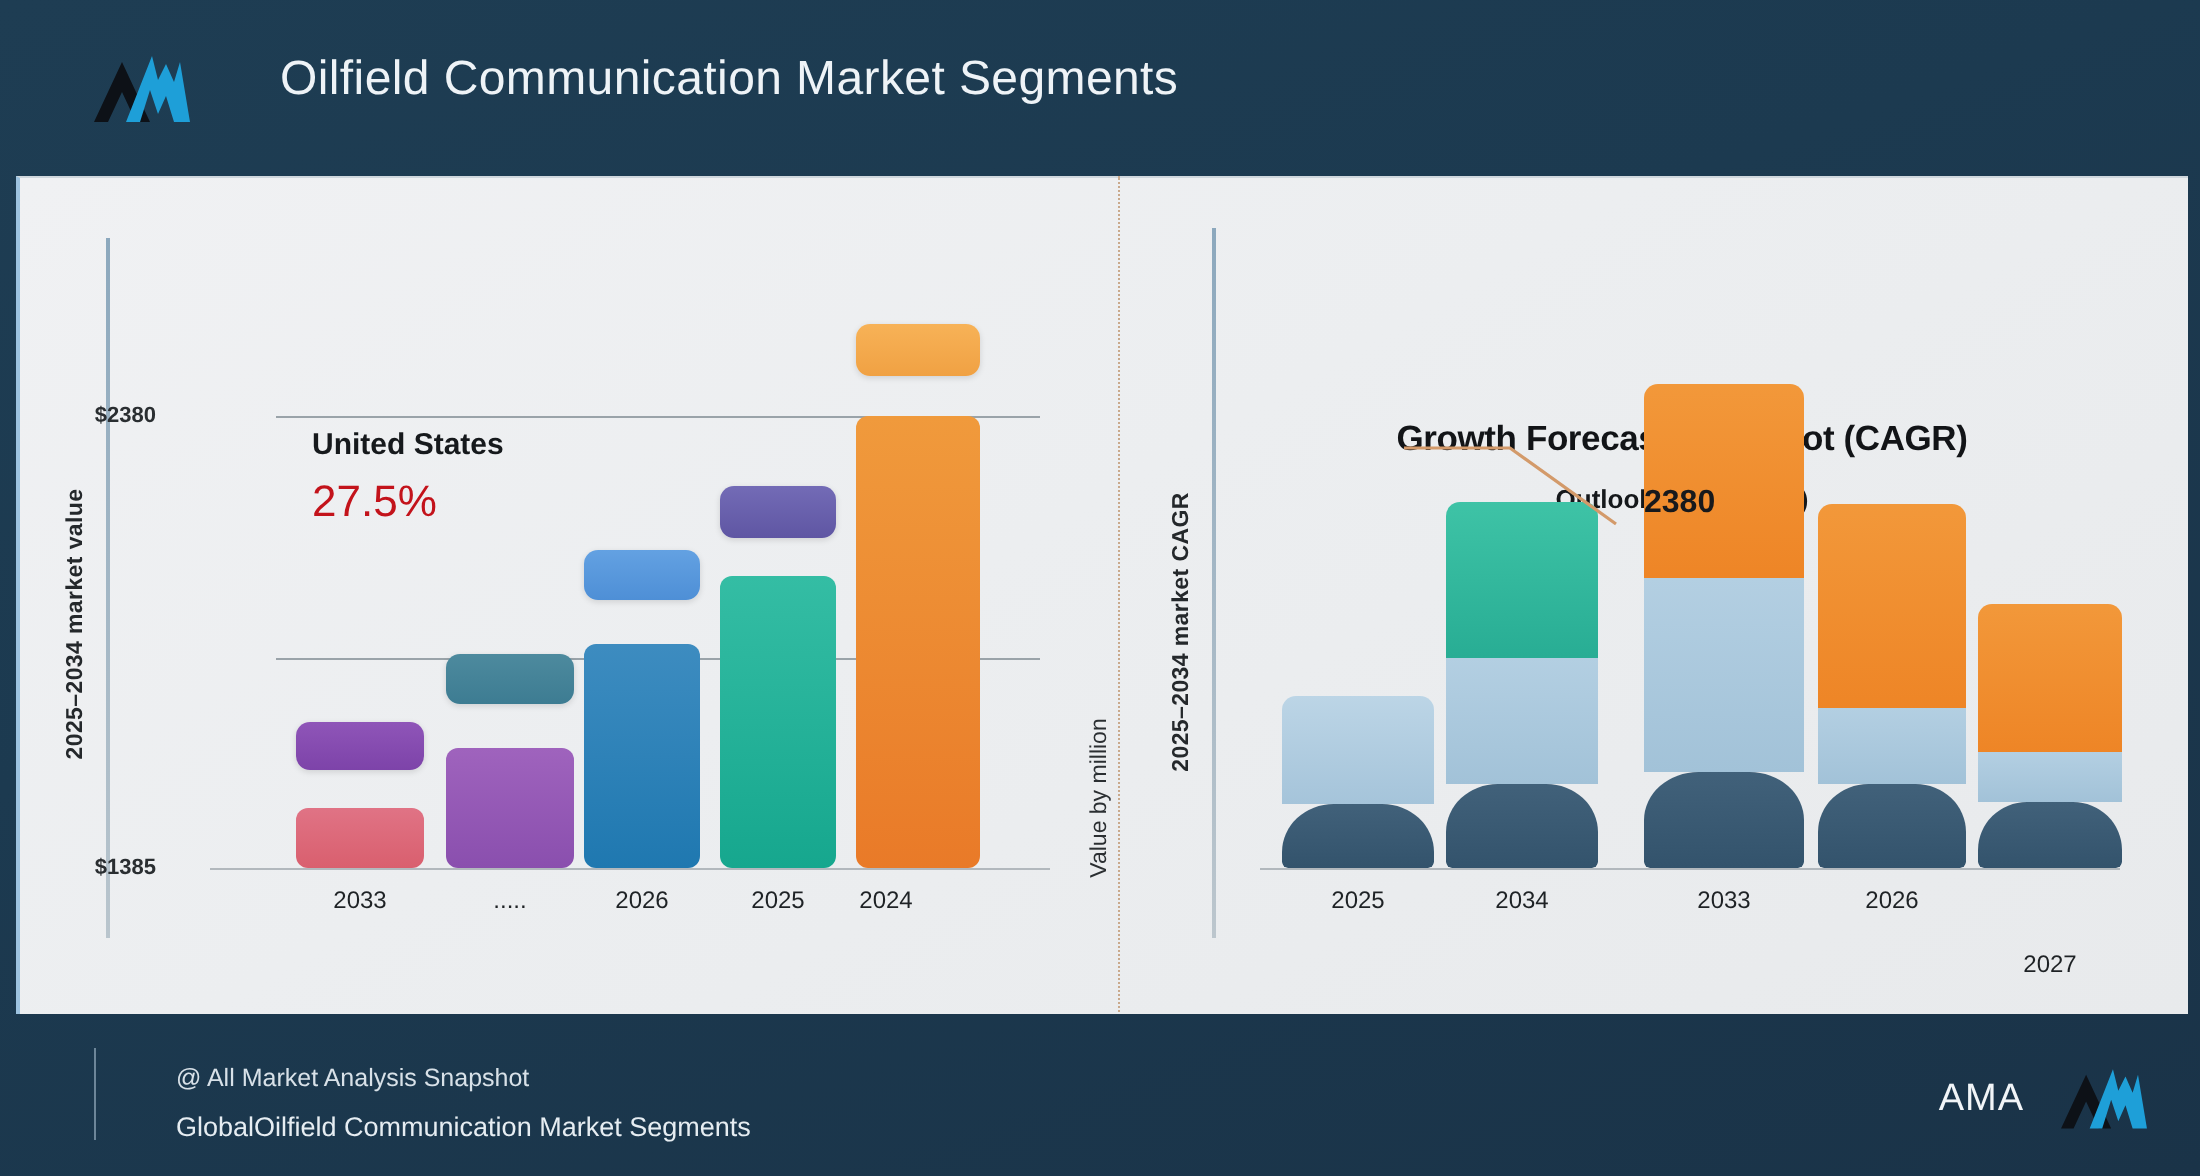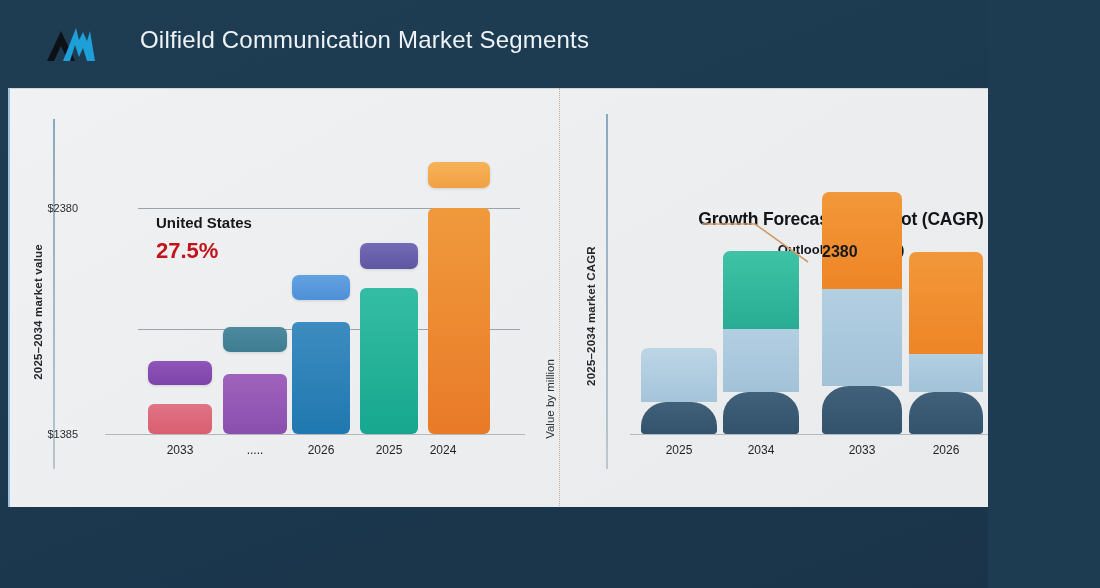--- a/index.html
+++ b/index.html
@@ -2,21 +2,21 @@
 <html><head>
 <meta charset="utf-8">
 <style>
   html,body{margin:0;padding:0;}
   body{
     width:1100px;height:588px;overflow:hidden;
     background:#1d3c52;
     font-family:"Liberation Sans","DejaVu Sans",sans-serif;
     -webkit-font-smoothing:antialiased;
   }
-  .slide{position:relative;width:988px;height:588px;
+  .slide{position:relative;width:1100px;height:588px;
     background:linear-gradient(160deg,#1e3d53 0%,#1c3a50 40%,#1a3348 100%);
     overflow:hidden;}
 
   
   .header{position:absolute;left:0;top:0;width:1100px;height:88px;}
   .logo-mark{position:absolute;left:45px;top:25px;width:52px;height:38px;}
   .title{position:absolute;left:140px;top:26px;font-size:24px;color:#eef3f7;
     letter-spacing:.2px;font-weight:400;white-space:nowrap;}
 
   
@@ -29,24 +29,24 @@
 
   
   .panelL{position:absolute;left:0;top:0;width:551px;height:418px;}
   .axisL{position:absolute;left:45px;top:31px;width:2px;height:350px;
     background:linear-gradient(180deg,#8ca8bd,#b9c5cd);}
   .vlabelL{position:absolute;left:-50px;top:218px;width:160px;
     transform:rotate(-90deg);text-align:center;
     font-size:11.5px;font-weight:bold;color:#24282b;letter-spacing:.2px;}
 
   .l-head{position:absolute;left:148px;top:126px;font-size:15px;font-weight:bold;color:#16191c;}
-  .l-pct{position:absolute;left:148px;top:150px;font-size:22px;font-weight:bold;color:#c3131b;}
+  .l-pct{position:absolute;left:148px;top:150px;font-size:22px;font-weight:normal;color:#c3131b;}
 
   .gridline{position:absolute;height:1px;background:#9aa3a9;}
-  .ytick{position:absolute;font-size:11px;color:#2a2e31;text-align:right;width:60px;}
+  .ytick{position:absolute;font-size:11px;color:#2a2e31;text-align:right;width:60px;font-weight:bold;}
 
   .baselineL{position:absolute;left:105px;top:434px;width:420px;height:1px;background:#b2b8bd;}
 
   .barL{position:absolute;border-radius:6px;}
   .capL{position:absolute;border-radius:7px;box-shadow:0 1px 3px rgba(0,0,0,.13);}
   .xlabL{position:absolute;font-size:12px;color:#1e2225;text-align:center;top:443px;}
 
   .vlabelMid{position:absolute;left:482px;top:305px;width:120px;
     transform:rotate(-90deg);text-align:center;
     font-size:11.5px;font-weight:400;color:#2b2f32;}
@@ -181,14 +181,26 @@
   </div>
 
   <div class="baselineR"></div>
 
   <div class="xlabR" style="left:641px;width:76px;">2025</div>
   <div class="xlabR" style="left:723px;width:76px;">2034</div>
   <div class="xlabR" style="left:822px;width:80px;">2033</div>
   <div class="xlabR" style="left:909px;width:74px;">2026</div>
   <div class="xlabR" style="left:989px;width:72px;margin-top:32px;">2027</div>
 
+  <div class="footer">
+    <div class="frule"></div>
+    <div class="f1">@ All Market Analysis Snapshot</div>
+    <div class="f2">GlobalOilfield Communication Market Segments</div>
+    <div class="fbrand">AMA</div>
+    <div class="flogo">
+      <svg width="56" height="34" viewBox="0 0 52 38">
+        <path d="M2 36 L16 6 L30 36 L23 36 L16 21 L9 36 Z" fill="#0d1117"></path>
+        <path d="M18 36 L31 3 L34 15 L38 7 L42 16 L45 6 L50 36 L42 36 L38 23 L34 32 L30 20 L25 36 Z" fill="#1e9fd8"></path>
+      </svg>
+    </div>
+  </div>
 
 </div>
 
 </body></html>

